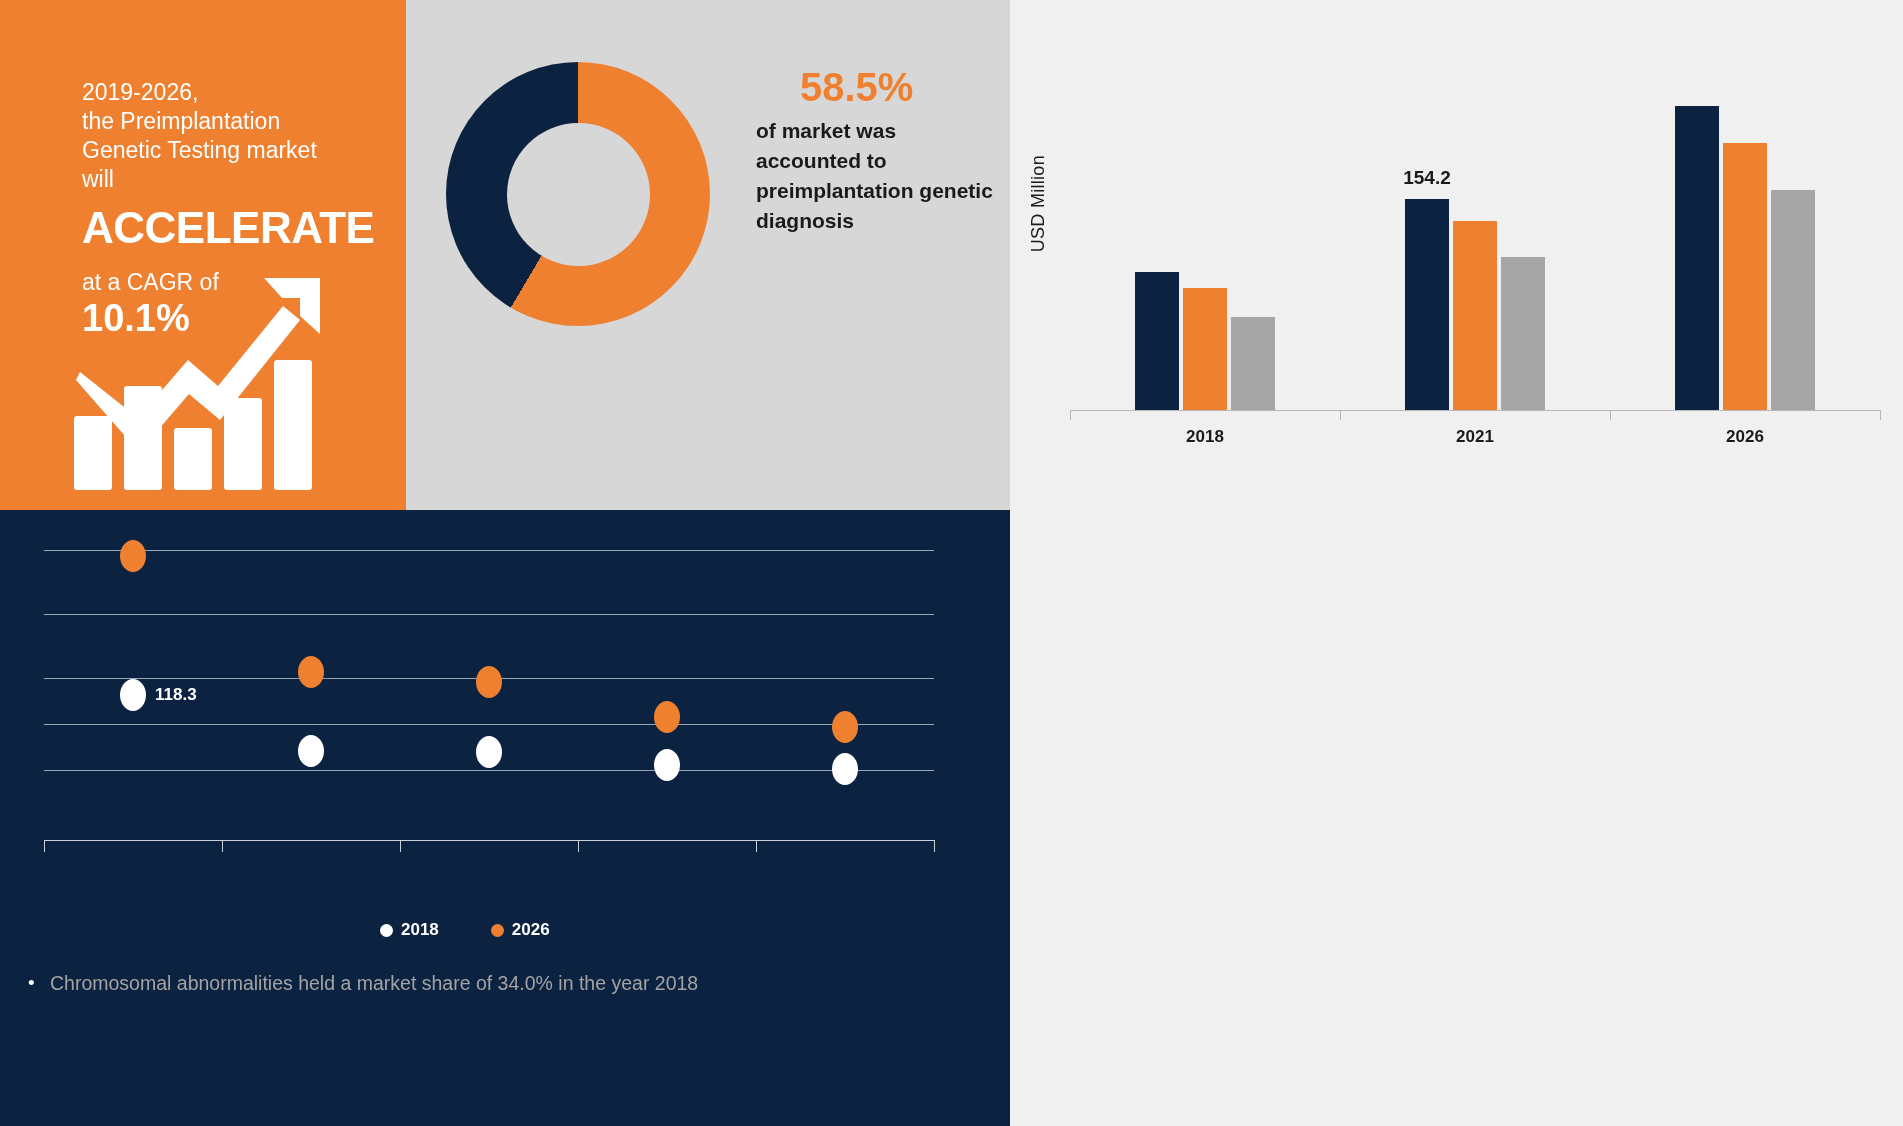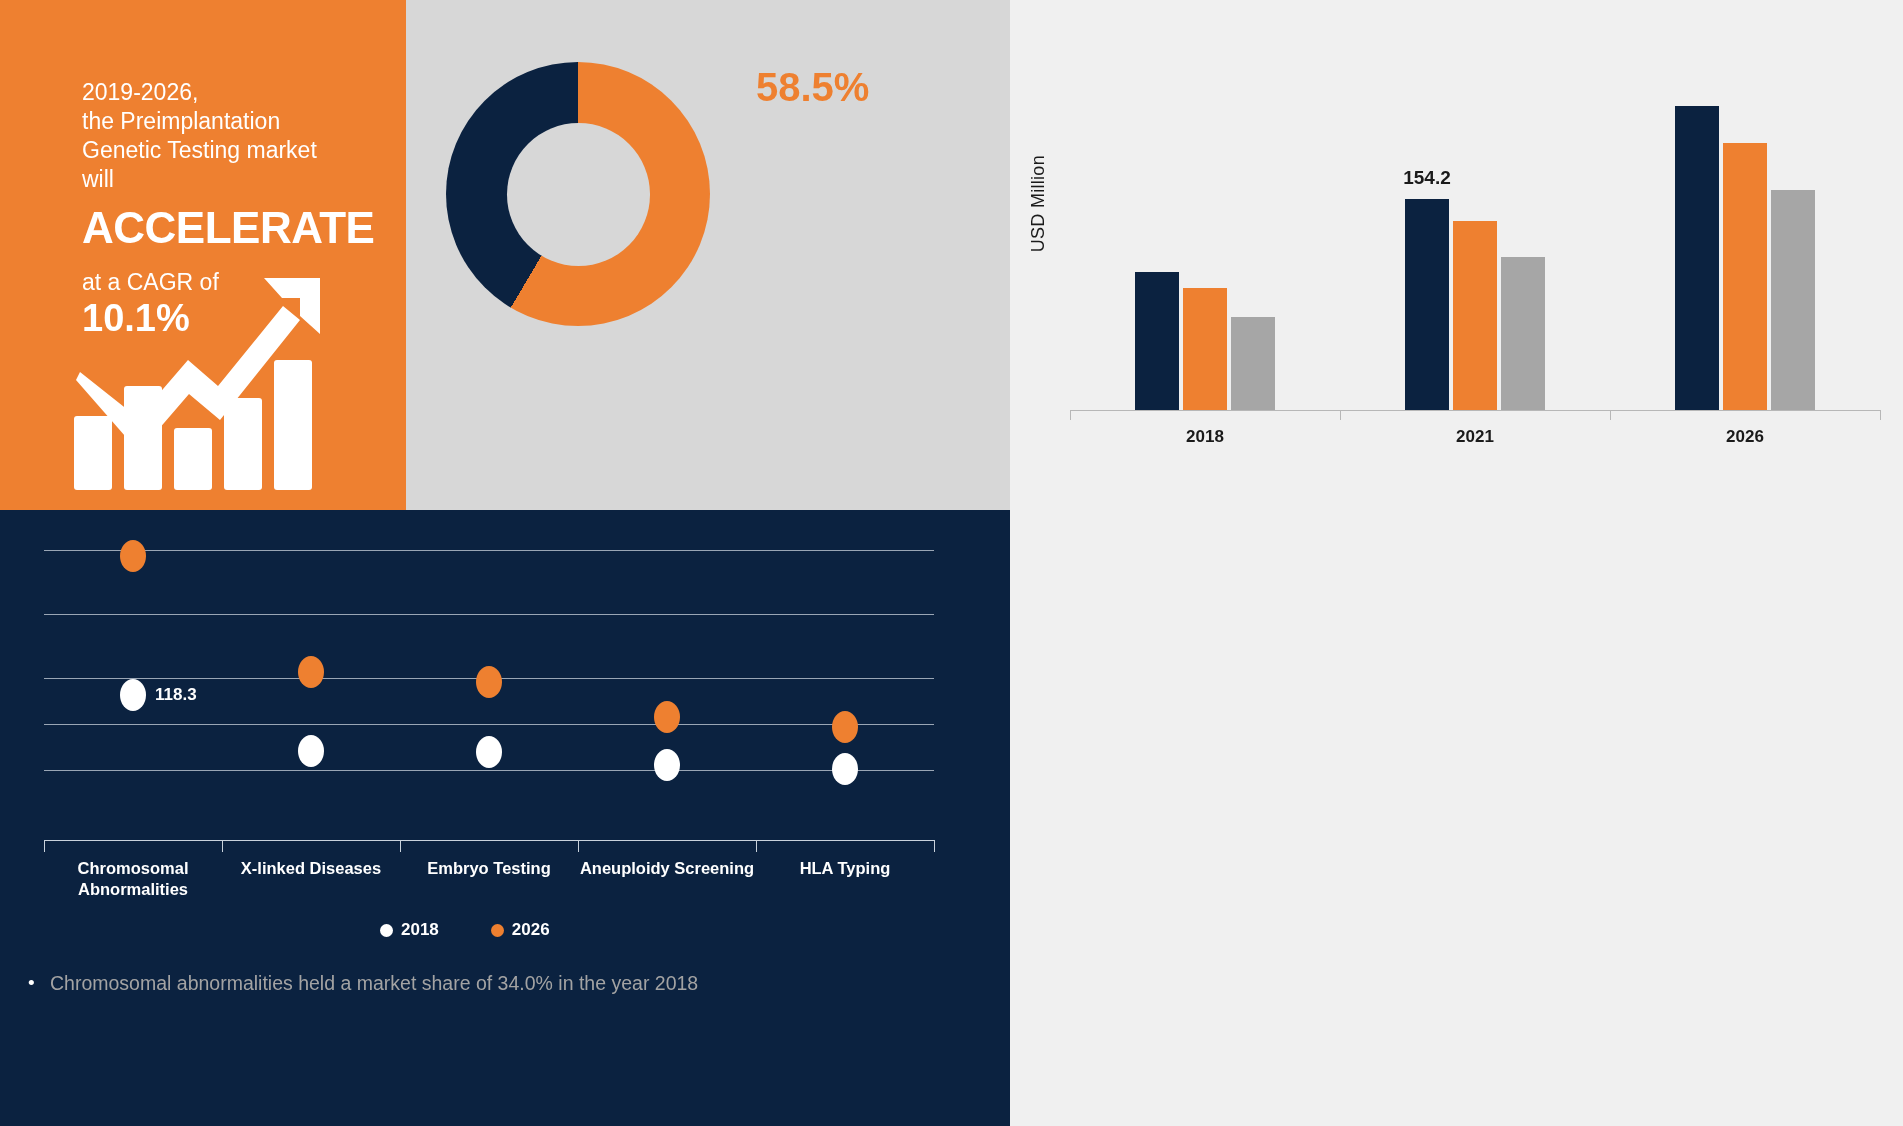--- a/index.html
+++ b/index.html
@@ -35,21 +35,21 @@
     width: 264px; height: 264px; border-radius: 50%;
     background: conic-gradient(#ee8030 0deg 210.6deg, #0b2240 210.6deg 360deg);
     position: relative;
   }
   .donut::after {
     content: ""; position: absolute; left: 50%; top: 50%;
     width: 143px; height: 143px; margin-left: -71.5px; margin-top: -71.5px;
     border-radius: 50%; background: #d7d7d7;
   }
   .stat-block { position: absolute; left: 350px; top: 62px; width: 240px; }
-  .stat-pct { font-size: 40px; font-weight: 700; color: #ee8030; line-height: 50px; }
+  .stat-pct { font-size: 40px; font-weight: 700; color: #ee8030; line-height: 50px; margin-left: 44px; }
   .stat-desc { font-size: 21px; font-weight: 700; color: #1a1a1a; line-height: 30px; margin-top: 4px; }
   .gray-para {
     position: absolute; left: 40px; top: 340px; width: 546px;
     font-size: 19.5px; line-height: 32px; color: #1a1a1a; text-align: justify;
   }
 
   
   .panel-navy {
     position: absolute; left: 0; top: 510px; width: 1010px; height: 616px;
     background: #0b2240; color: #fff;
@@ -150,20 +150,21 @@
       </g>
     </svg>
   </section>
 
   <section class="panel-gray">
     <div class="donut-wrap">
       <div class="donut"></div>
     </div>
     <div class="stat-block">
       <div class="stat-pct">58.5%</div>
+      <div class="stat-desc">of market was accounted to preimplantation genetic diagnosis</div>
     </div>
   </section>
 
   <section class="panel-navy">
     <div class="dotplot" id="dotplot">
         <div class="dp-grid-line" style="top: 28px;"></div>
         <div class="dp-grid-line" style="top: 92px;"></div>
         <div class="dp-grid-line" style="top: 156px;"></div>
         <div class="dp-grid-line" style="top: 202px;"></div>
         <div class="dp-grid-line" style="top: 248px;"></div>
@@ -181,27 +182,20 @@
       </div>
     <div class="dp-axis"></div>
     <div class="dp-ticks" id="dp-ticks">
         <div class="dp-tick" style="left: 0px;"></div>
         <div class="dp-tick" style="left: 178px;"></div>
         <div class="dp-tick" style="left: 356px;"></div>
         <div class="dp-tick" style="left: 534px;"></div>
         <div class="dp-tick" style="left: 712px;"></div>
         <div class="dp-tick" style="left: 890px;"></div>
       </div>
-    <div class="dp-cats" id="dp-cats">
-        <div class="dp-cat" style="left: 89px;">Chromosomal Abnormalities</div>
-        <div class="dp-cat" style="left: 267px;">X-linked Diseases</div>
-        <div class="dp-cat" style="left: 445px;">Embryo Testing</div>
-        <div class="dp-cat" style="left: 623px;">Aneuploidy Screening</div>
-        <div class="dp-cat" style="left: 801px;">HLA Typing</div>
-      </div>
     <div class="dp-legend" id="dp-legend">
         <div class="dp-leg-item">
           <span class="dp-leg-dot" style="background: rgb(255, 255, 255);"></span>
           <span>2018</span>
         </div>
         <div class="dp-leg-item">
           <span class="dp-leg-dot" style="background: rgb(238, 128, 48);"></span>
           <span>2026</span>
         </div>
       </div>

